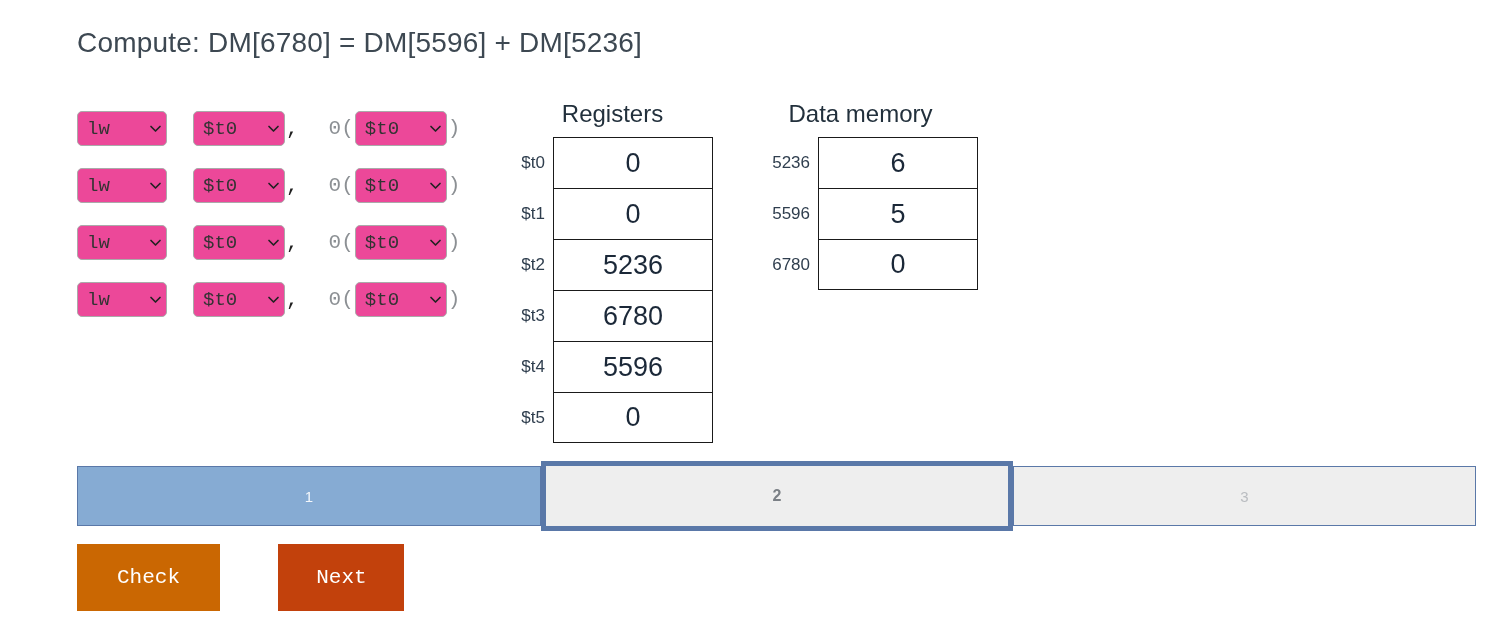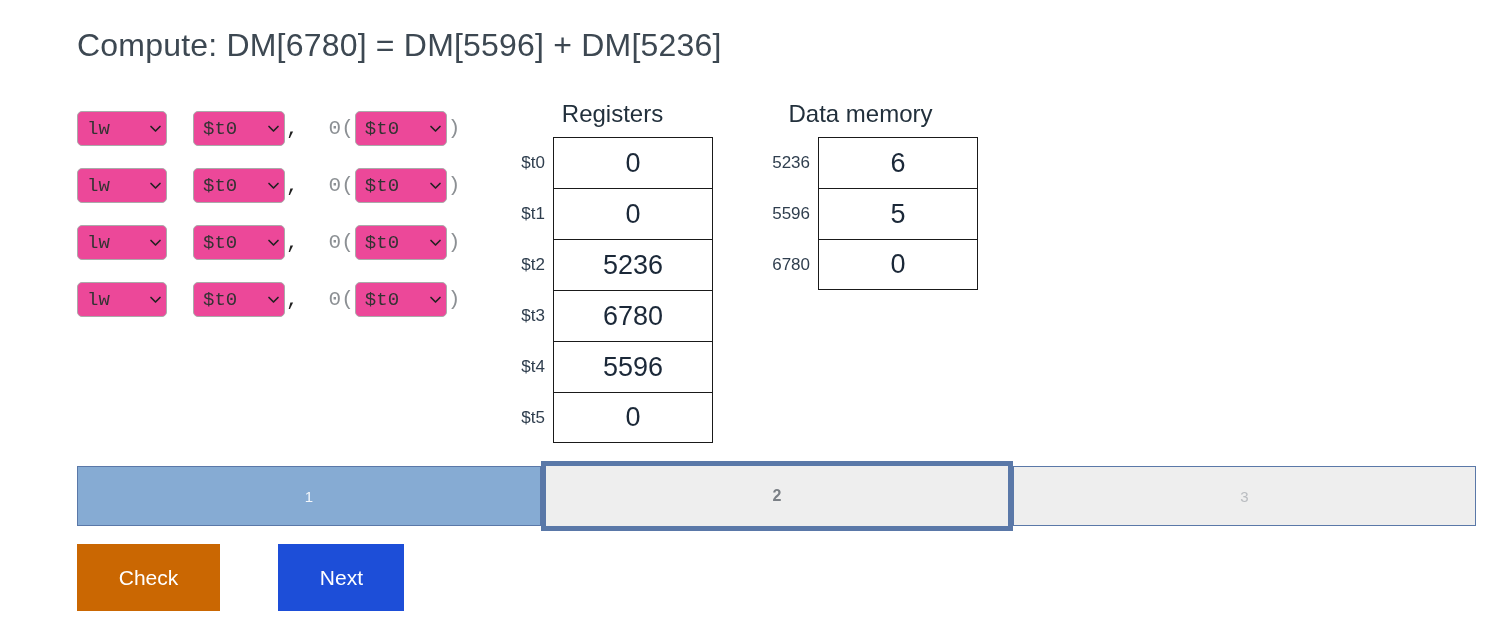--- a/index.html
+++ b/index.html
@@ -13,21 +13,21 @@
     position: relative;
     font-family: "Liberation Sans", sans-serif;
     overflow: hidden;
   }
 
   
   #page-title {
     position: absolute;
     left: 77px;
     top: 27px;
-    font-size: 32px;
+    font-size: 28px;
     color: #3d4852;
     white-space: nowrap;
     letter-spacing: 0.2px;
   }
 
   
   #instruction-list {
     position: absolute;
     left: 77px;
     top: 100px;
@@ -171,33 +171,33 @@
 
   
   #action-bar {
     position: absolute;
     left: 77px;
     top: 544px;
   }
   .action-btn {
     border: none;
     color: #ffffff;
-    font-family: Liberation Sans, sans-serif;
+    font-family: Liberation Mono, monospace;
     font-size: 21px;
     height: 67px;
     cursor: pointer;
     padding: 12px;
   }
   #check-button {
     width: 143px;
     background: #ca6702;
   }
   #next-button {
     width: 126px;
-    background: #1d4ed8;
+    background: #c2410c;
     margin-left: 54px;
     cursor: default;
   }
 </style>
 </head>
 <body>
 
 <div id="page-title">Compute: DM[6780] = DM[5596] + DM[5236]</div>
 
 <div id="instruction-list">

